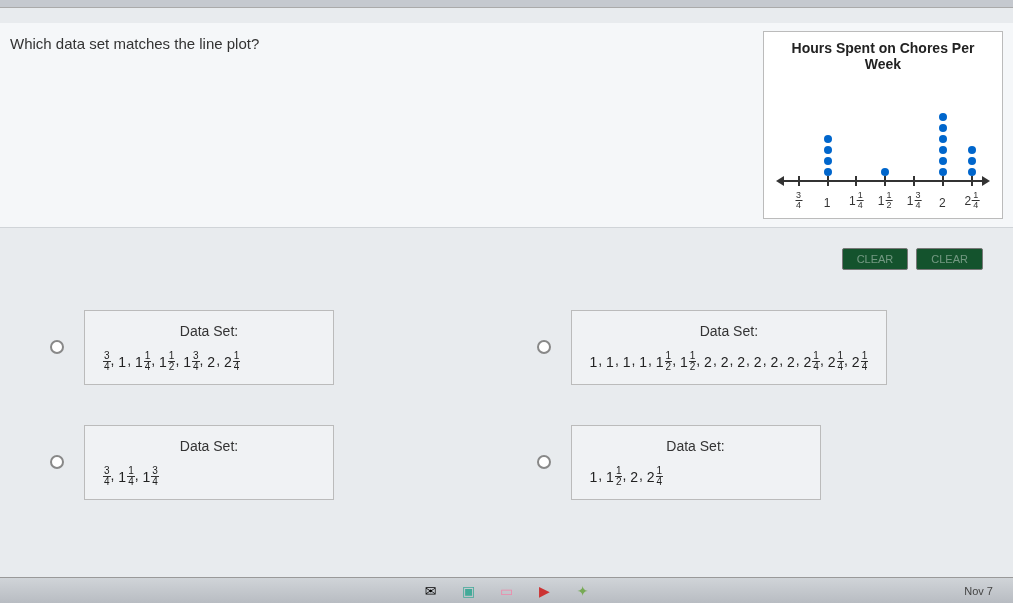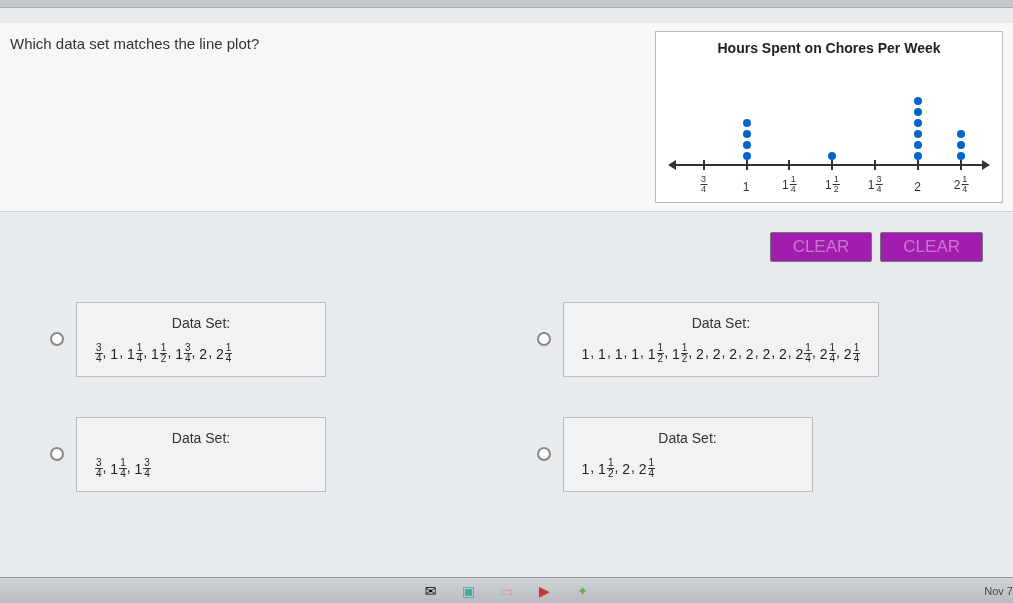--- a/index.html
+++ b/index.html
@@ -23,21 +23,21 @@
       background: #f5f7f9;
       border-bottom: 1px solid #d0d4d8;
       margin-top: 15px;
     }
     .question-text {
       font-size: 15px;
       color: #333;
       padding-top: 4px;
     }
     .plot-box {
-      width: 348px;
+      width: 240px;
       background: #fff;
       border: 1px solid #bbb;
       padding: 8px;
     }
     .plot-title {
       text-align: center;
       font-weight: bold;
       font-size: 14px;
       color: #222;
       margin-bottom: 8px;
@@ -99,38 +99,38 @@
       background: #0066cc;
       transform: translateX(-50%);
     }
     .buttons-row {
       display: flex;
       justify-content: flex-end;
       gap: 8px;
       padding: 20px 30px 10px;
     }
     .btn {
-      padding: 4px 22px;
-      background: #a21caf;
+      padding: 4px 14px;
+      background: #14532d;
       border: 1px solid #777;
       border-radius: 2px;
       color: rgba(255,255,255,0.4);
-      font-size: 17px;
+      font-size: 11px;
       cursor: pointer;
     }
     .options-grid {
       display: grid;
       grid-template-columns: 1fr 1fr;
       gap: 40px 60px;
       padding: 30px 50px;
     }
     .option-wrap {
       display: flex;
       align-items: flex-start;
-      gap: 12px;
+      gap: 20px;
     }
     .radio {
       width: 14px;
       height: 14px;
       border-radius: 50%;
       border: 2px solid #888;
       background: #fff;
       margin-top: 30px;
       flex-shrink: 0;
       cursor: pointer;
@@ -166,21 +166,21 @@
       justify-content: center;
       gap: 20px;
     }
     .taskbar-icon {
       width: 18px; height: 18px;
       display: flex; align-items:center; justify-content:center;
       font-size: 14px;
     }
     .date-label {
       position: absolute;
-      right: 0;
+      right: 20px;
       font-size: 11px;
       color: #444;
     }
   </style>
 </head>
 <body>
 
 <div class="top-bar"></div>
 
 <div class="question-row">

